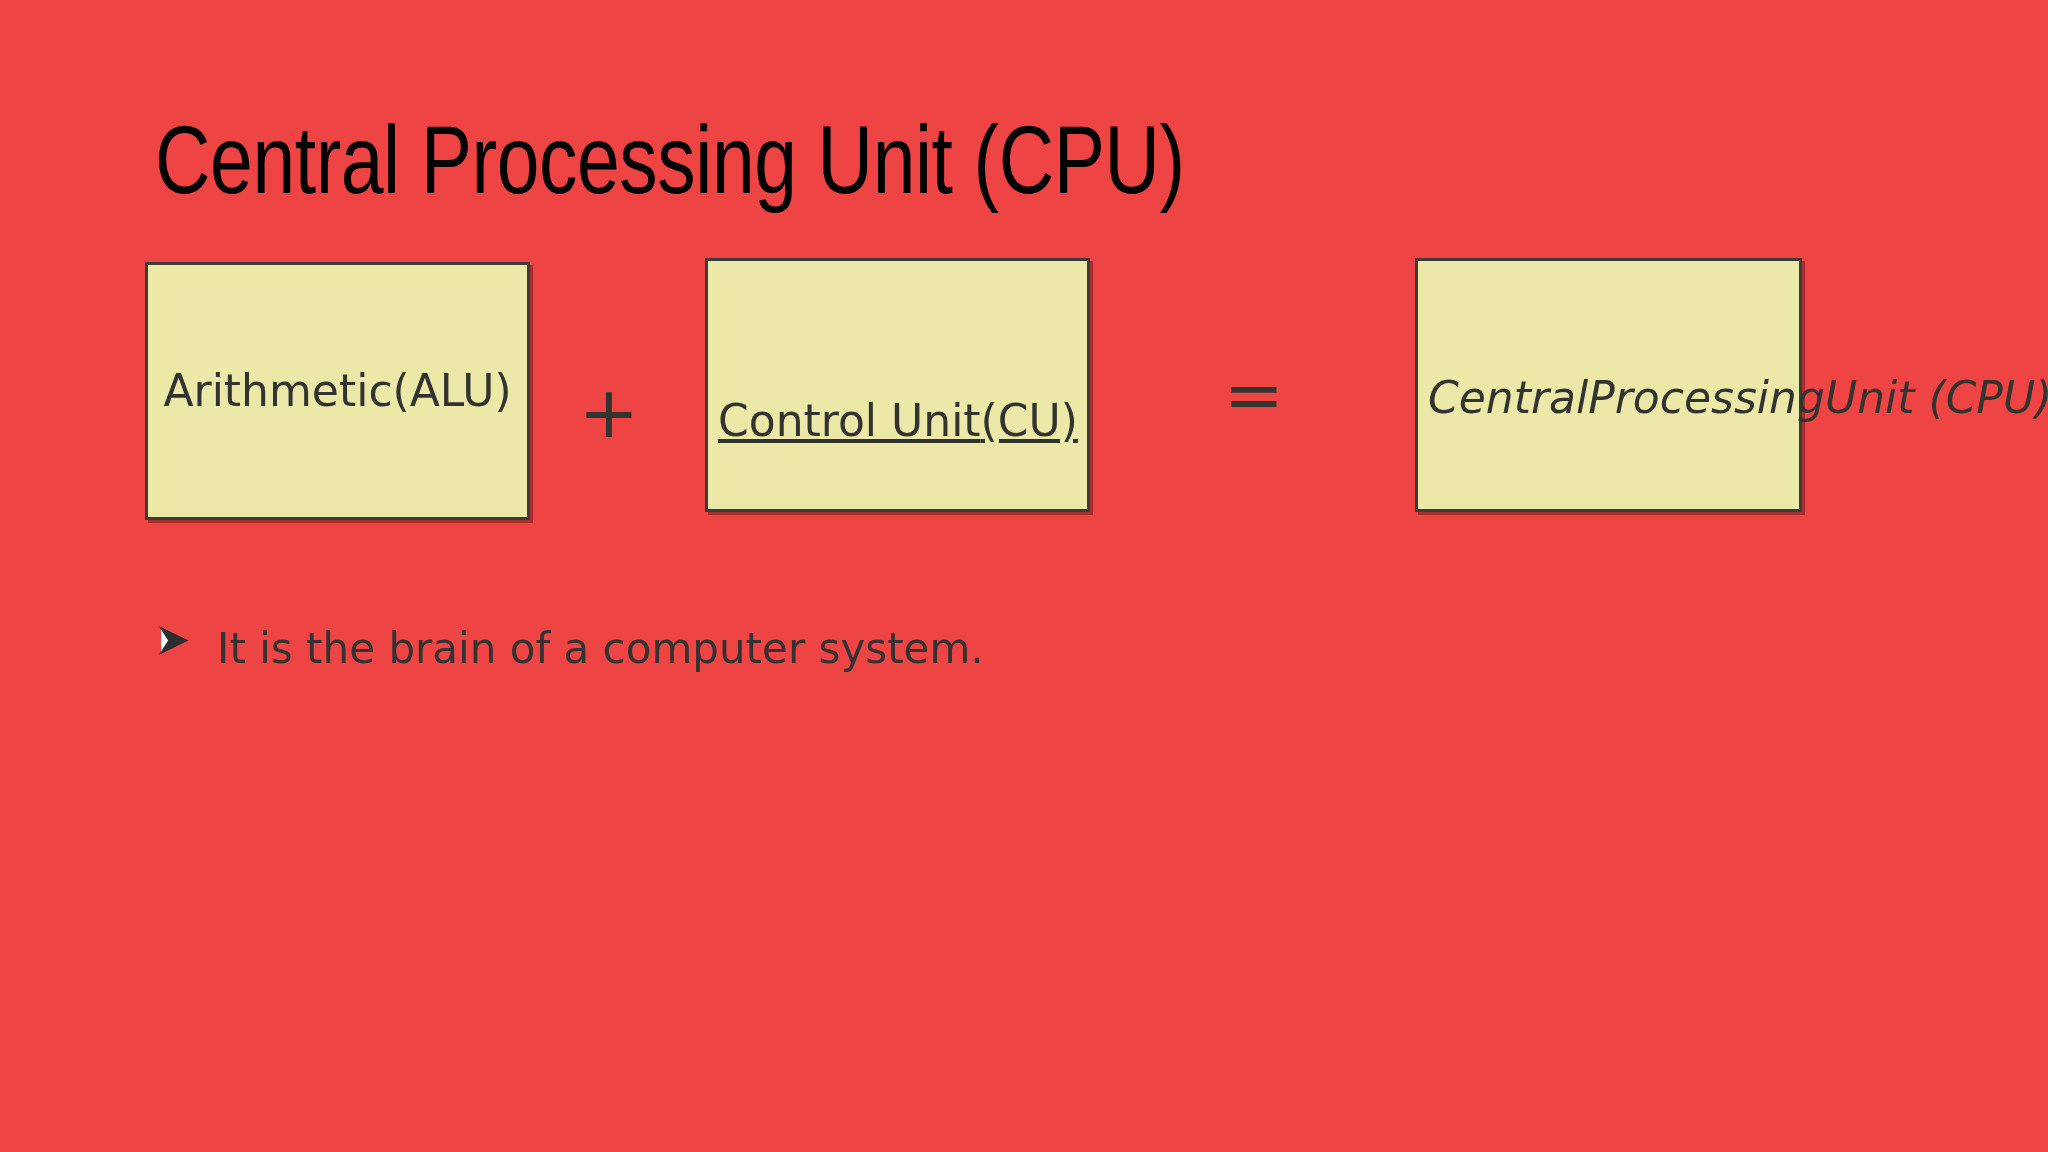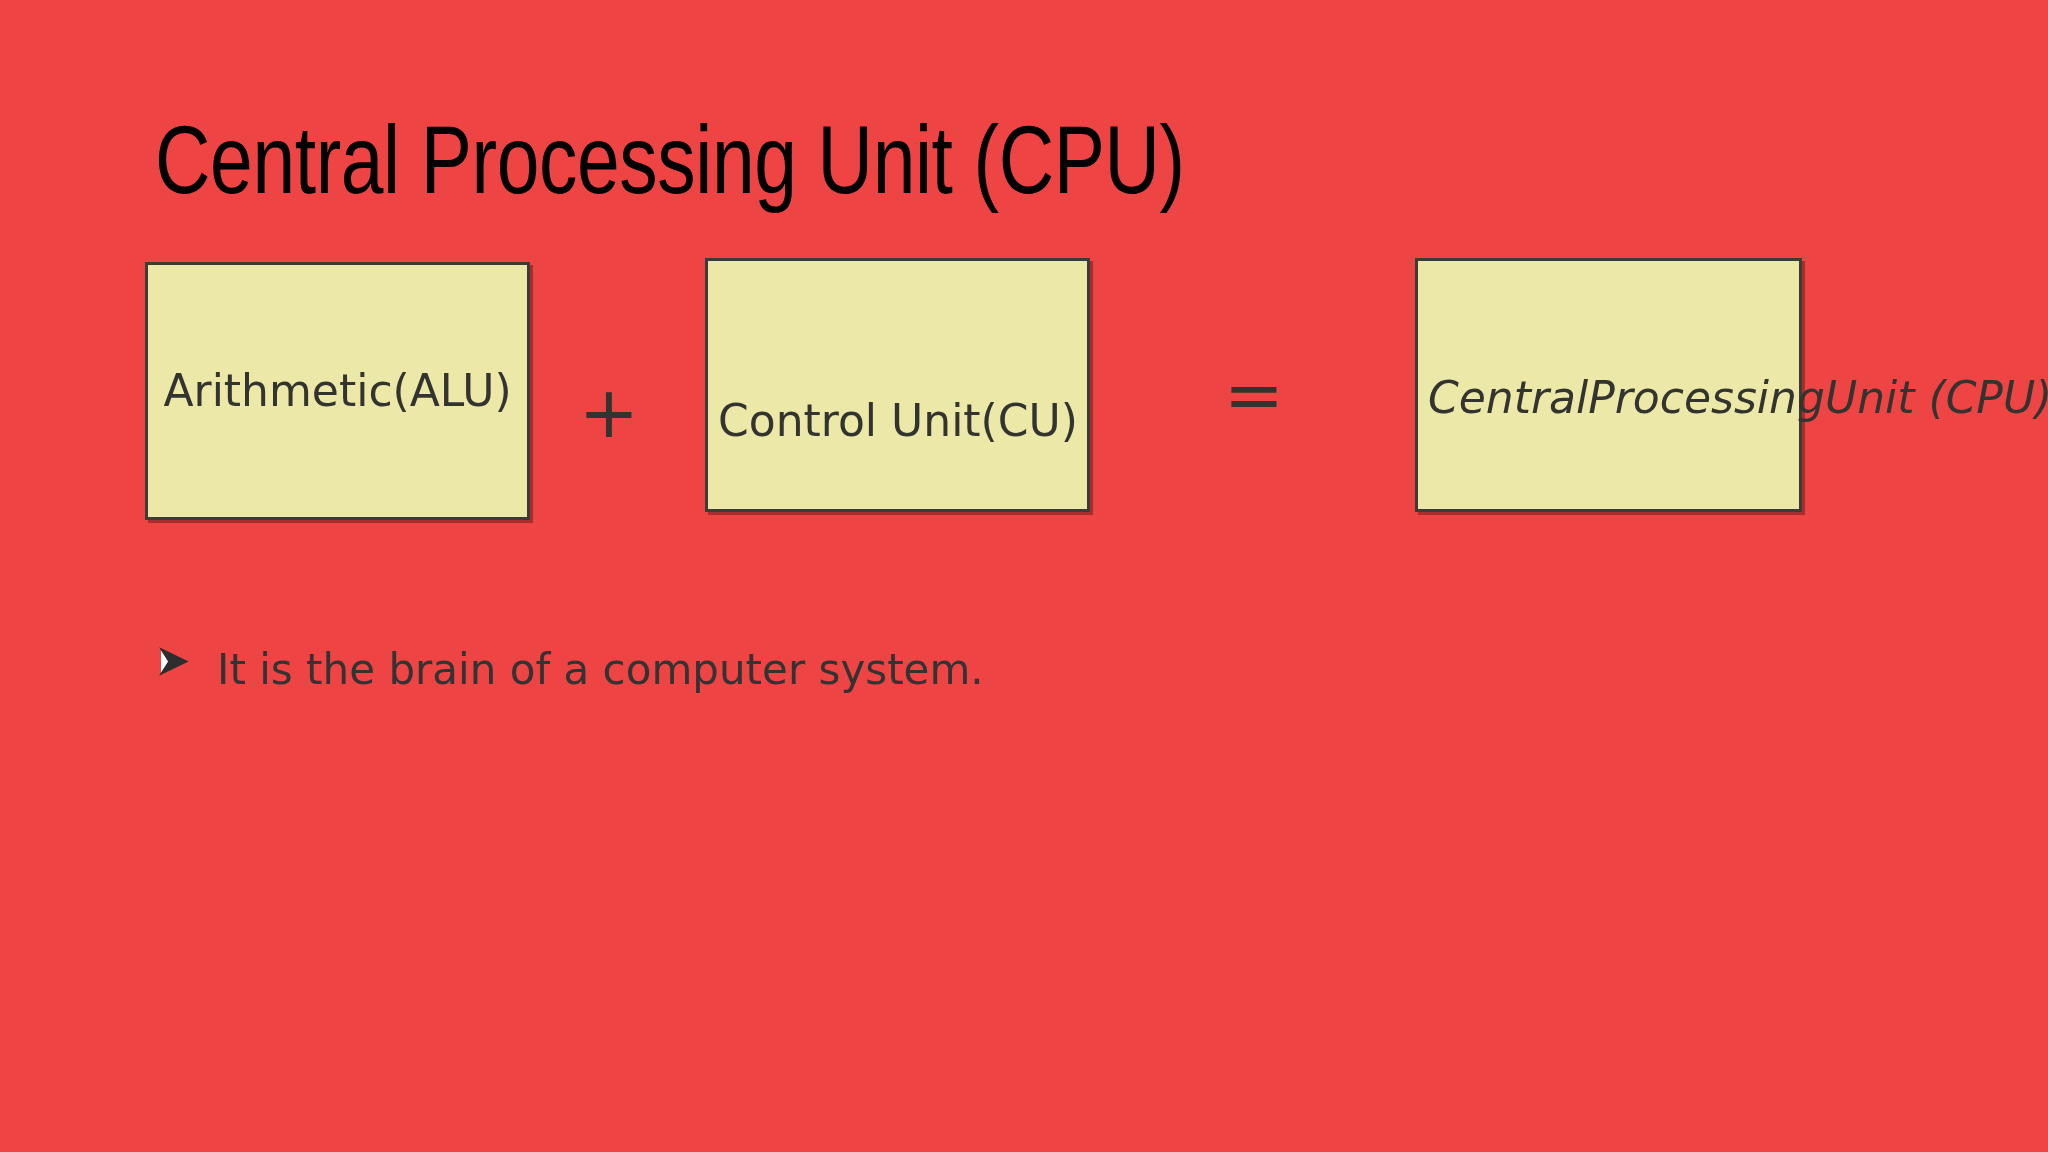--- a/index.html
+++ b/index.html
@@ -55,21 +55,21 @@
     font-family: "DejaVu Sans", "Liberation Sans", sans-serif;
     font-size: 44px;
     line-height: 1.22;
     text-align: center;
     padding: 0 10px;
   }
   .eq-box .bline { display: block; white-space: nowrap; }
 
   #box-alu { left: 145px; top: 262px; width: 385px; height: 258px; }
   #box-cu  { left: 705px; top: 258px; width: 385px; height: 254px;
-             justify-content: flex-start; padding-top: 72px; }
+             justify-content: flex-start; padding-top: 72px; text-decoration: underline; }
   #box-cpu { left: 1415px; top: 258px; width: 387px; height: 254px;
              justify-content: flex-start; padding-top: 26px; line-height: 1.30; font-style: italic; }
 
   .operator {
     position: absolute;
     color: #333330;
     font-family: "DejaVu Sans", "Liberation Sans", sans-serif;
     font-weight: 400;
     text-align: center;
     line-height: 1;
@@ -100,21 +100,21 @@
     left: 2px;
     top: 6px;
     width: 40px;
     height: 40px;
     color: #2e2e2e;
     font-size: 34px;
     line-height: 40px;
     font-family: "DejaVu Sans", sans-serif;
   }
   .bullet-marker svg { display: block; }
-  .bullet-text { display: block; margin-top: 21px; }
+  .bullet-text { display: block; }
 </style>
 </head>
 <body>
 
 <div id="slide">
 
   <div id="slide-title">Central Processing Unit (CPU)</div>
 
   <div id="diagram">
 

